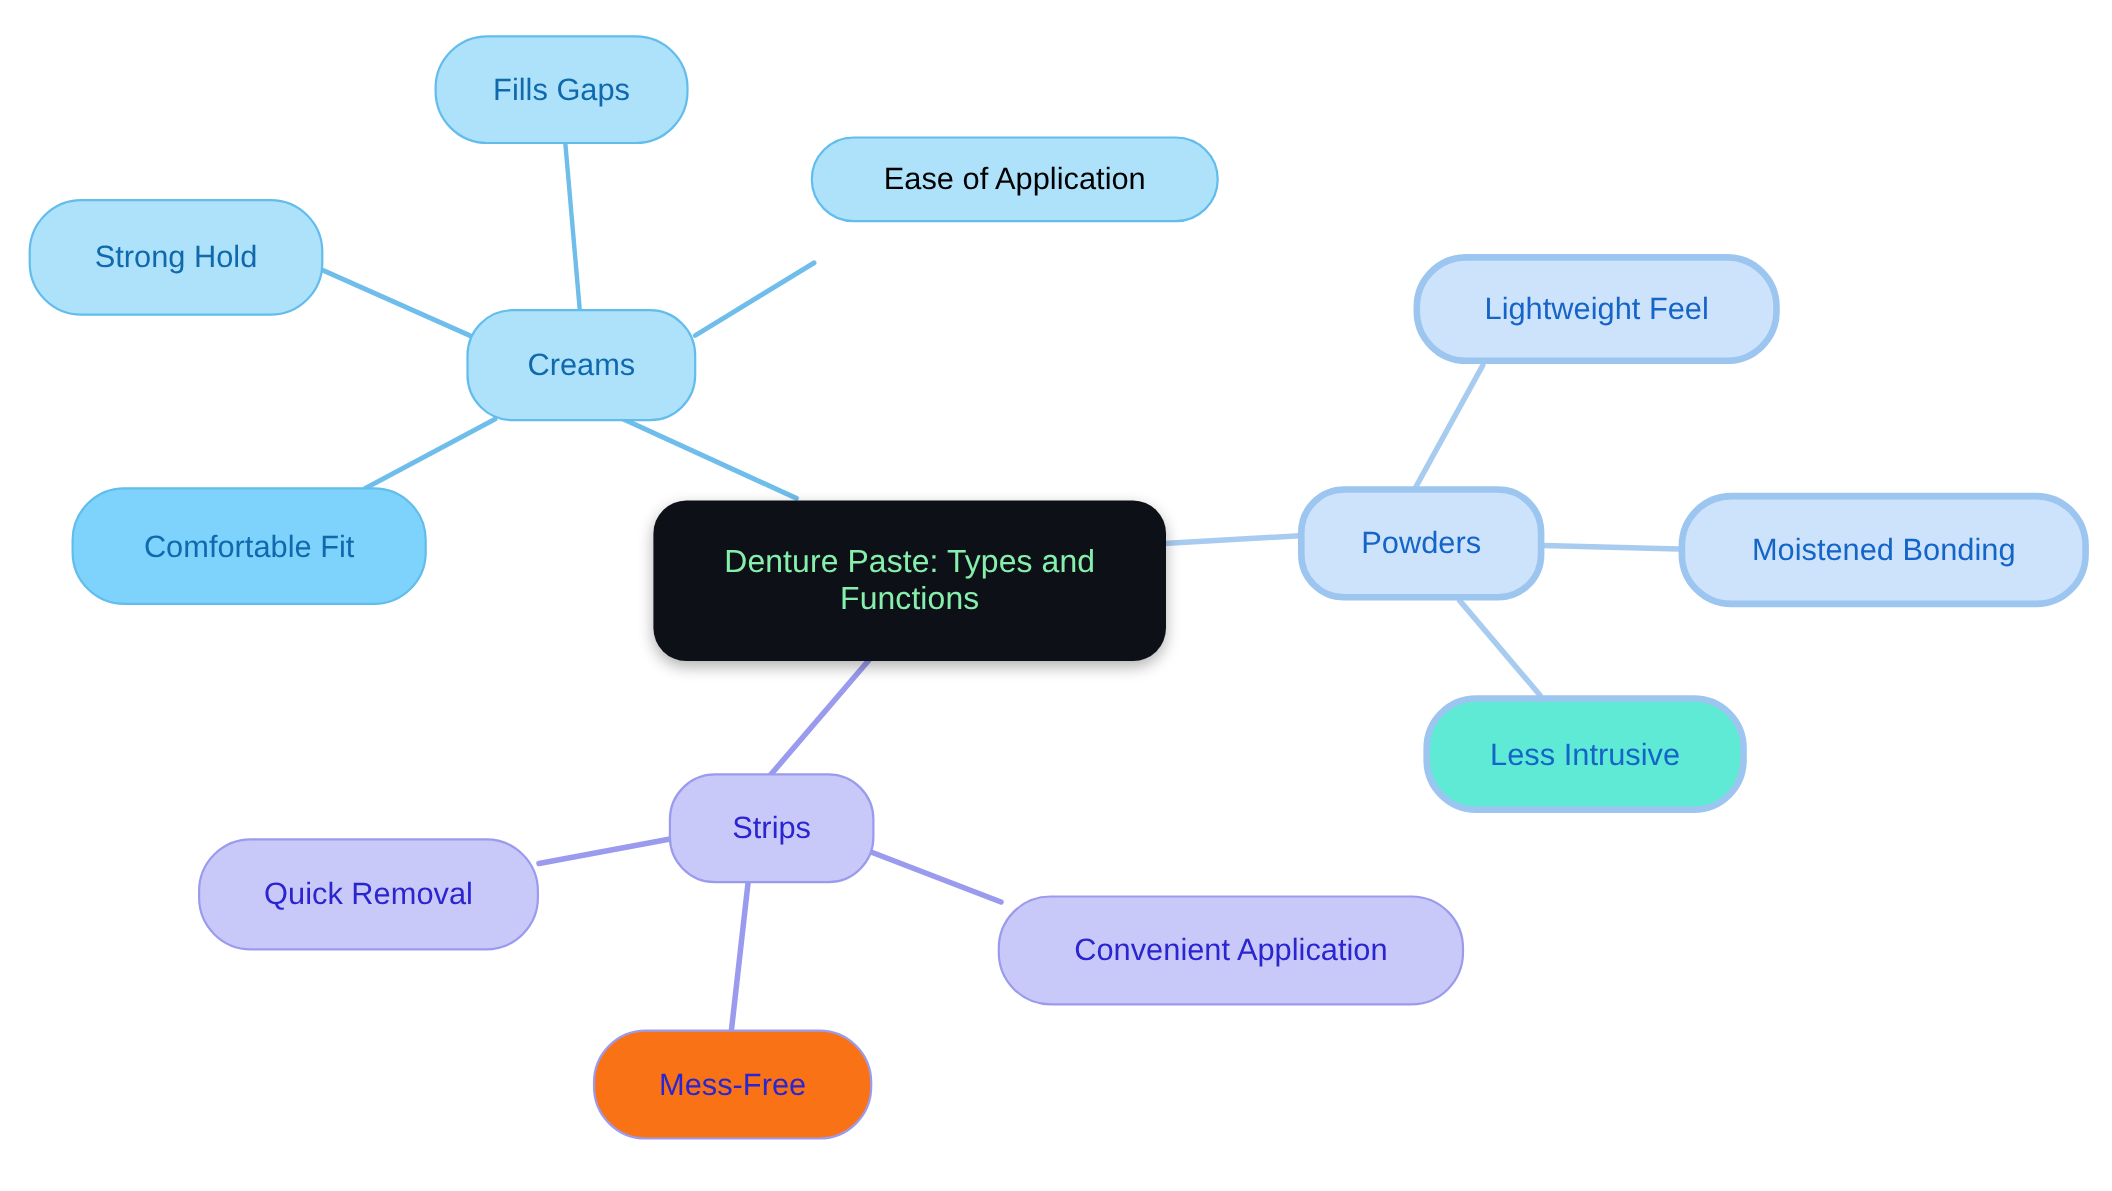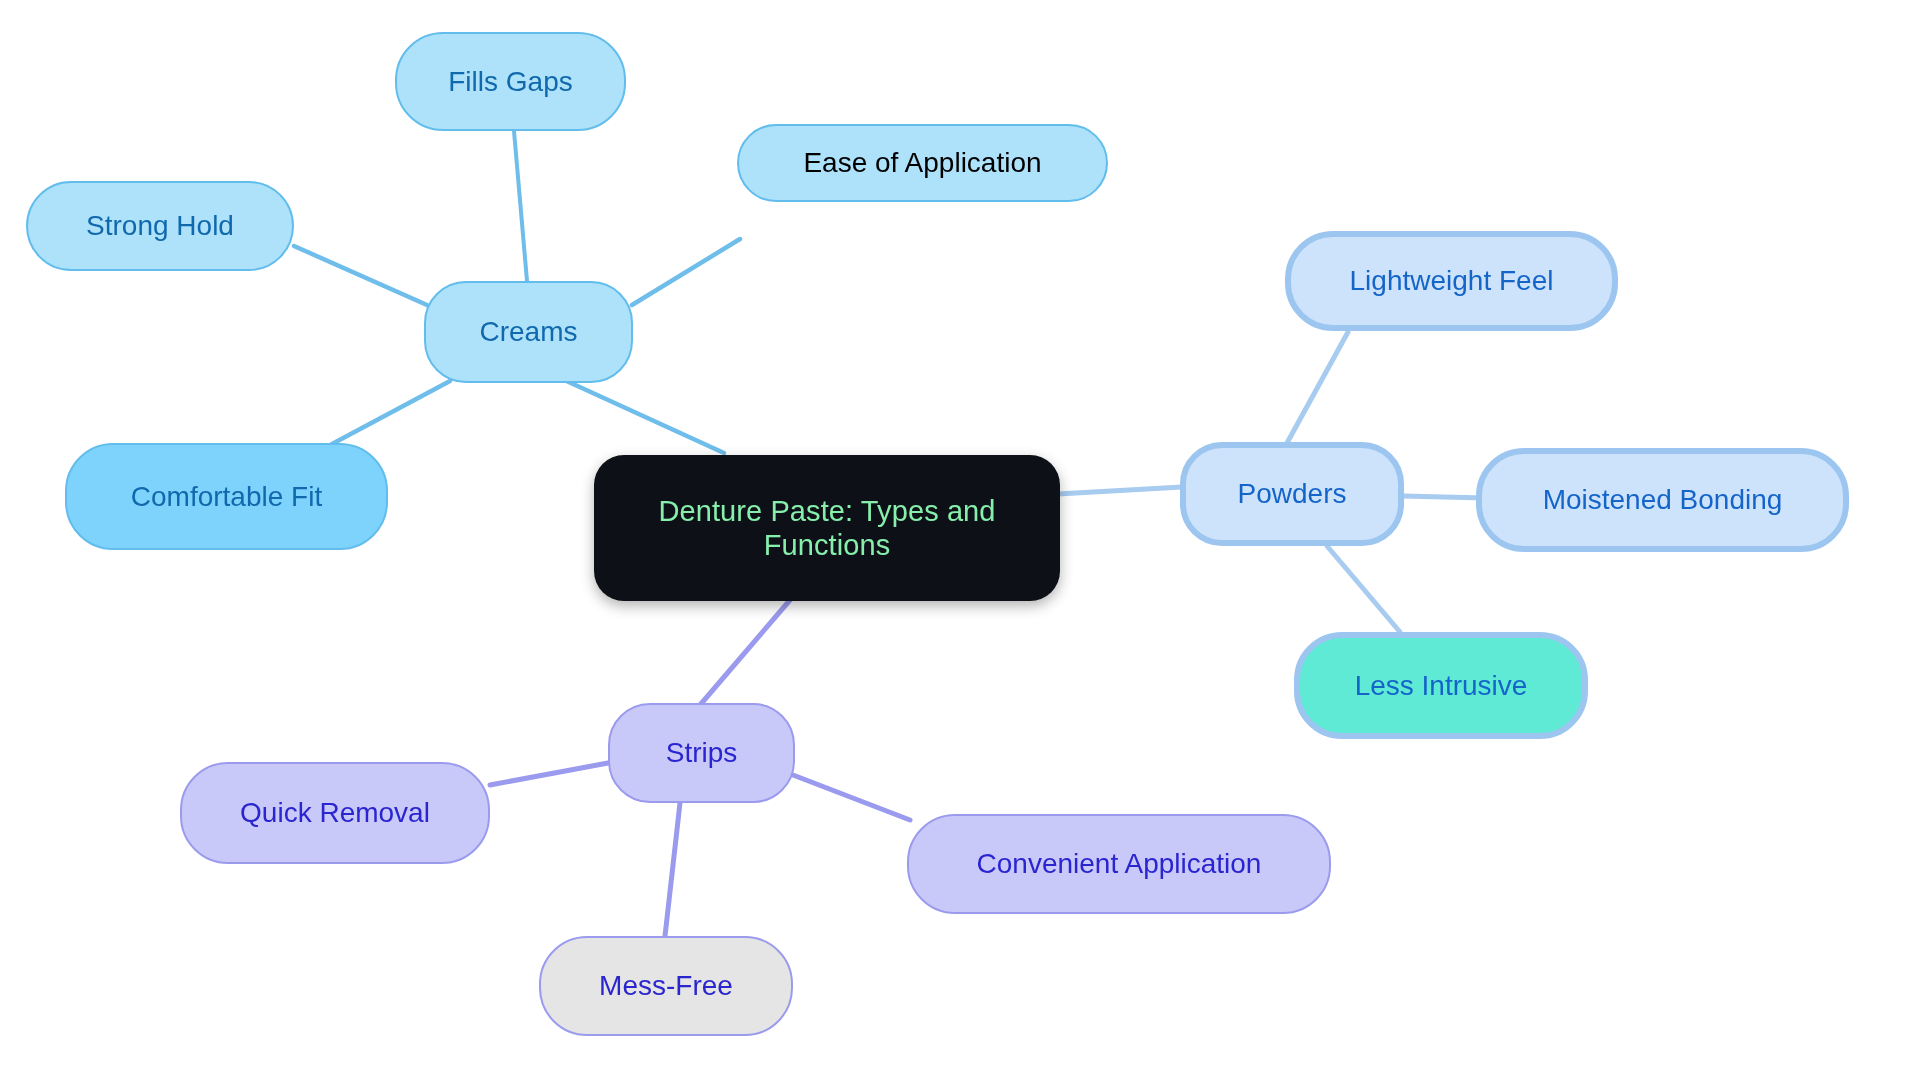--- a/index.html
+++ b/index.html
@@ -90,25 +90,25 @@
       <line x1="790" y1="600" x2="700" y2="705" stroke="#9a9aee" stroke-width="5" stroke-linecap="round"></line>
       <line x1="608" y1="763" x2="490" y2="785" stroke="#9a9aee" stroke-width="5" stroke-linecap="round"></line>
       <line x1="793" y1="775" x2="910" y2="820" stroke="#9a9aee" stroke-width="5" stroke-linecap="round"></line>
       <line x1="680" y1="803" x2="665" y2="936" stroke="#9a9aee" stroke-width="5" stroke-linecap="round"></line>
     </svg>
   <div id="node-layer">
       <div class="node node-root" style="left: 594px; top: 455px; width: 466px; height: 146px;">Denture Paste: Types and
 Functions</div>
       <div class="node node-cream node-branch" style="left: 424px; top: 281px; width: 209px; height: 102px; background: rgb(173, 226, 250); border-color: rgb(98, 189, 236); color: rgb(17, 105, 173);">Creams</div>
       <div class="node node-cream node-leaf" style="left: 395px; top: 32px; width: 231px; height: 99px; background: rgb(173, 226, 250); border-color: rgb(98, 189, 236); color: rgb(17, 105, 173);">Fills Gaps</div>
-      <div class="node node-cream node-leaf" style="left: 26px; top: 181px; width: 268px; height: 90px; background: rgb(173, 226, 250); border-color: rgb(98, 189, 236); color: rgb(17, 105, 173);">Strong Hold</div>
+      <div class="node node-cream node-leaf" style="left: 26px; top: 181px; width: 268px; height: 106px; background: rgb(173, 226, 250); border-color: rgb(98, 189, 236); color: rgb(17, 105, 173);">Strong Hold</div>
       <div class="node node-cream node-leaf" style="left: 737px; top: 124px; width: 371px; height: 78px; background: rgb(173, 226, 250); border-color: rgb(98, 189, 236); color: #000000;">Ease of Application</div>
       <div class="node node-cream node-leaf" style="left: 65px; top: 443px; width: 323px; height: 107px; background: #7dd3fc; border-color: rgb(98, 189, 236); color: rgb(17, 105, 173);">Comfortable Fit</div>
       <div class="node node-powder node-branch" style="left: 1180px; top: 442px; width: 224px; height: 104px; background: rgb(205, 227, 251); border-color: rgb(156, 198, 240); color: rgb(21, 101, 201);">Powders</div>
       <div class="node node-powder node-leaf" style="left: 1285px; top: 231px; width: 333px; height: 100px; background: rgb(205, 227, 251); border-color: rgb(156, 198, 240); color: rgb(21, 101, 201);">Lightweight Feel</div>
-      <div class="node node-powder node-leaf" style="left: 1476px; top: 448px; width: 373px; height: 104px; background: rgb(205, 227, 251); border-color: rgb(156, 198, 240); color: rgb(21, 101, 201);">Moistened Bonding</div>
+      <div class="node node-powder node-leaf" style="left: 1526px; top: 448px; width: 373px; height: 104px; background: rgb(205, 227, 251); border-color: rgb(156, 198, 240); color: rgb(21, 101, 201);">Moistened Bonding</div>
       <div class="node node-powder node-leaf" style="left: 1294px; top: 632px; width: 294px; height: 107px; background: #5eead4; border-color: rgb(156, 198, 240); color: rgb(21, 101, 201);">Less Intrusive</div>
       <div class="node node-strip node-branch" style="left: 608px; top: 703px; width: 187px; height: 100px; background: rgb(201, 201, 249); border-color: rgb(155, 155, 238); color: rgb(42, 37, 207);">Strips</div>
       <div class="node node-strip node-leaf" style="left: 180px; top: 762px; width: 310px; height: 102px; background: rgb(201, 201, 249); border-color: rgb(155, 155, 238); color: rgb(42, 37, 207); text-align: right;">Quick Removal</div>
       <div class="node node-strip node-leaf" style="left: 907px; top: 814px; width: 424px; height: 100px; background: rgb(201, 201, 249); border-color: rgb(155, 155, 238); color: rgb(42, 37, 207);">Convenient Application</div>
-      <div class="node node-strip node-leaf" style="left: 539px; top: 936px; width: 254px; height: 100px; background: #e5e5e5; border-color: rgb(155, 155, 238); color: rgb(42, 37, 207);">Mess-Free</div>
+      <div class="node node-strip node-leaf" style="left: 539px; top: 936px; width: 254px; height: 100px; background: #f97316; border-color: rgb(155, 155, 238); color: rgb(42, 37, 207);">Mess-Free</div>
     </div>
 </div>
 
 </body></html>

